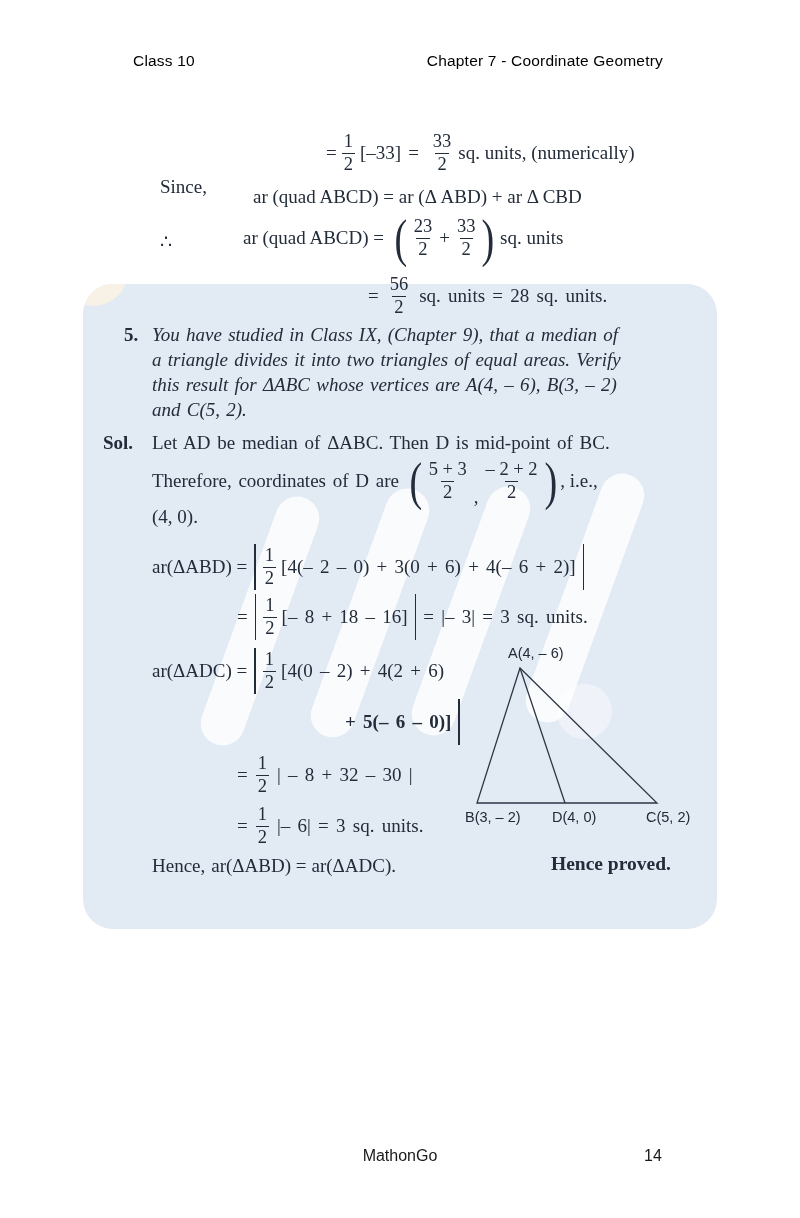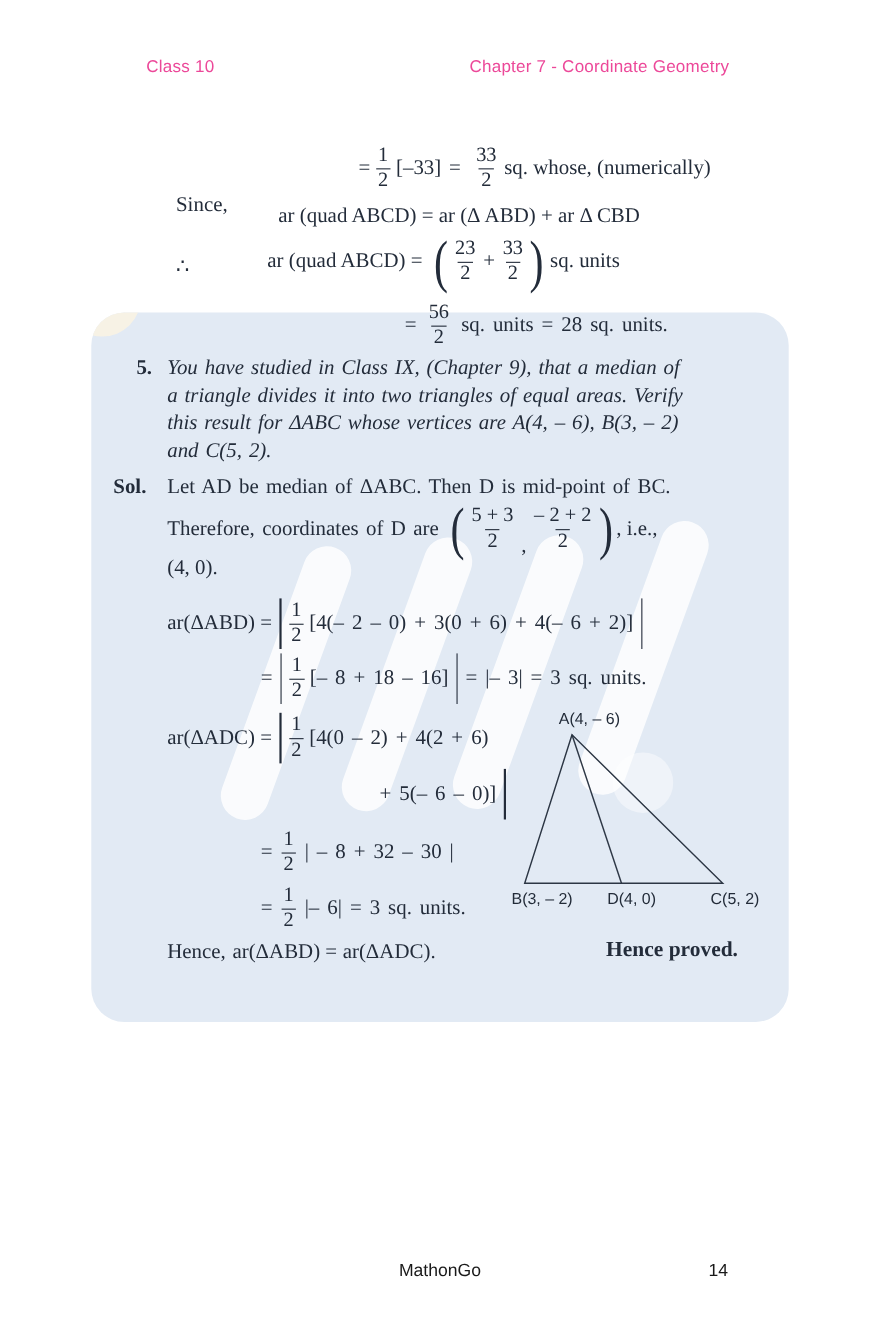--- a/index.html
+++ b/index.html
@@ -5,21 +5,21 @@
   * { box-sizing: border-box; }
   html,body { margin:0; padding:0; }
   body {
     width:800px; height:1218px; position:relative;
     background:#ffffff; overflow:hidden;
     font-family:"Liberation Serif", serif;
     color:#232c3a;
   }
   .abs { position:absolute; }
   .sans { font-family:"Liberation Sans", sans-serif; }
-  .hdr { top:52px; font-size:15.5px; color:#ec4899; letter-spacing:.2px; }
+  .hdr { top:52px; font-size:15.5px; color:#000000; letter-spacing:.2px; }
   .ftr { top:1147px; font-size:16px; color:#191919; }
 
   
   .panel {
     left:83px; top:284px; width:634px; height:645px;
     background:#e2eaf4; border-radius:30px; overflow:hidden;
   }
   .wm { position:absolute; background:rgba(255,255,255,.82); }
   .wm-stripe { width:44px; height:262px; border-radius:22px; transform:rotate(20deg); }
   .wm-circle { border-radius:50%; }
@@ -62,21 +62,21 @@
   <span class="frac">
     <span class="fnum">1</span>
     <span class="fden">2</span>
   </span>
   <span>[–33]</span>
   <span style="margin:0 7px;">=</span>
   <span class="frac">
     <span class="fnum">33</span>
     <span class="fden">2</span>
   </span>
-  <span>sq. whose, (numerically)</span>
+  <span>sq. units, (numerically)</span>
 </div>
 
 <div class="abs math" style="left:160px; top:176px;">Since,</div>
 <div class="abs math" style="left:253px; top:186px;">ar (quad ABCD)  =  ar (Δ ABD) + ar Δ CBD</div>
 
 <div class="abs math" style="left:160px; top:230px;">∴</div>
 <div class="row math" style="left:243px; top:211px; height:54px;">
   <span>ar (quad ABCD)  =</span>
   <span class="bigp" style="margin-left:8px;">(</span>
   <span class="frac">
@@ -156,21 +156,21 @@
   <span class="it">ar</span>
   <span>(ΔADC) =</span>
   <span class="vbar"></span>
   <span class="frac" style="margin-left:0;">
     <span class="fnum">1</span>
     <span class="fden">2</span>
   </span>
   <span class="expr">[4(0 – 2) + 4(2 + 6)</span>
 </div>
 
-<div class="row math" style="left:345px; top:696px; height:52px;">
+<div class="row math" style="left:345px; top:696px; height:52px;font-weight:bold;">
   <span class="expr">+ 5(– 6 – 0)]</span>
   <span class="vbar"></span>
 </div>
 
 <div class="row math" style="left:237px; top:750px; height:50px;">
   <span>=</span>
   <span class="frac" style="margin:0 8px;">
     <span class="fnum">1</span>
     <span class="fden">2</span>
   </span>

